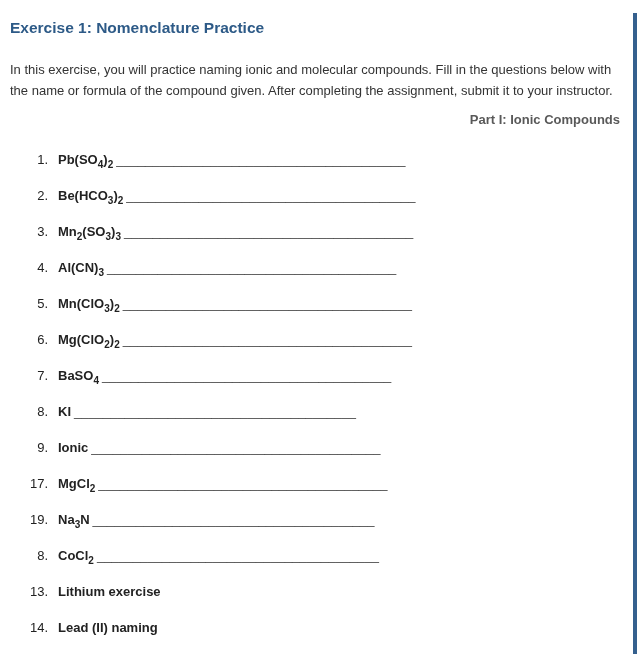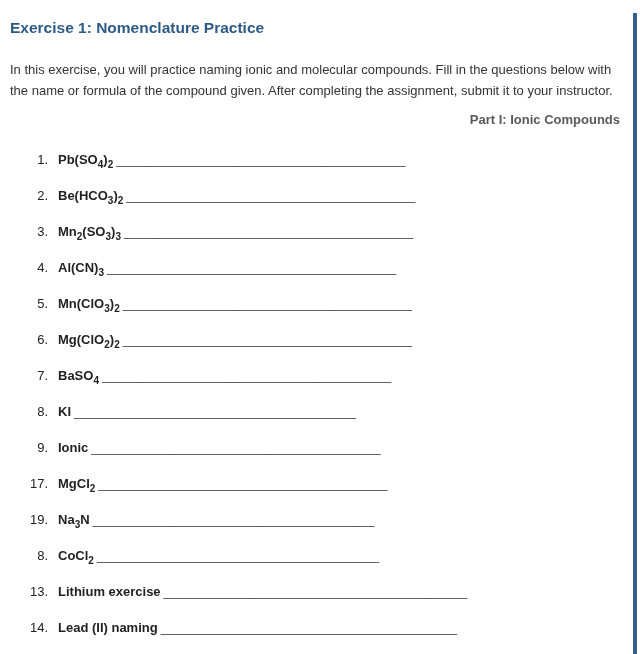--- a/index.html
+++ b/index.html
@@ -151,24 +151,22 @@
           <span class="answer-blank">_______________________________________</span>
         </div>
         <div class="item">
           <span class="item-number">8.</span>
           <span class="formula"><span>CoCl</span><sub>2</sub></span>
           <span class="answer-blank">_______________________________________</span>
         </div>
         <div class="item">
           <span class="item-number">13.</span>
           <span class="formula"><span>Lithium exercise</span></span>
-          <span class="answer-blank">__________________________________________</span>
         </div>
         <div class="item">
           <span class="item-number">14.</span>
           <span class="formula"><span>Lead (II) naming</span></span>
-          <span class="answer-blank">_________________________________________</span>
         </div>
       </div>
   </div>
 
   <div class="right-border"></div>
 </div>
 
 </body></html>

